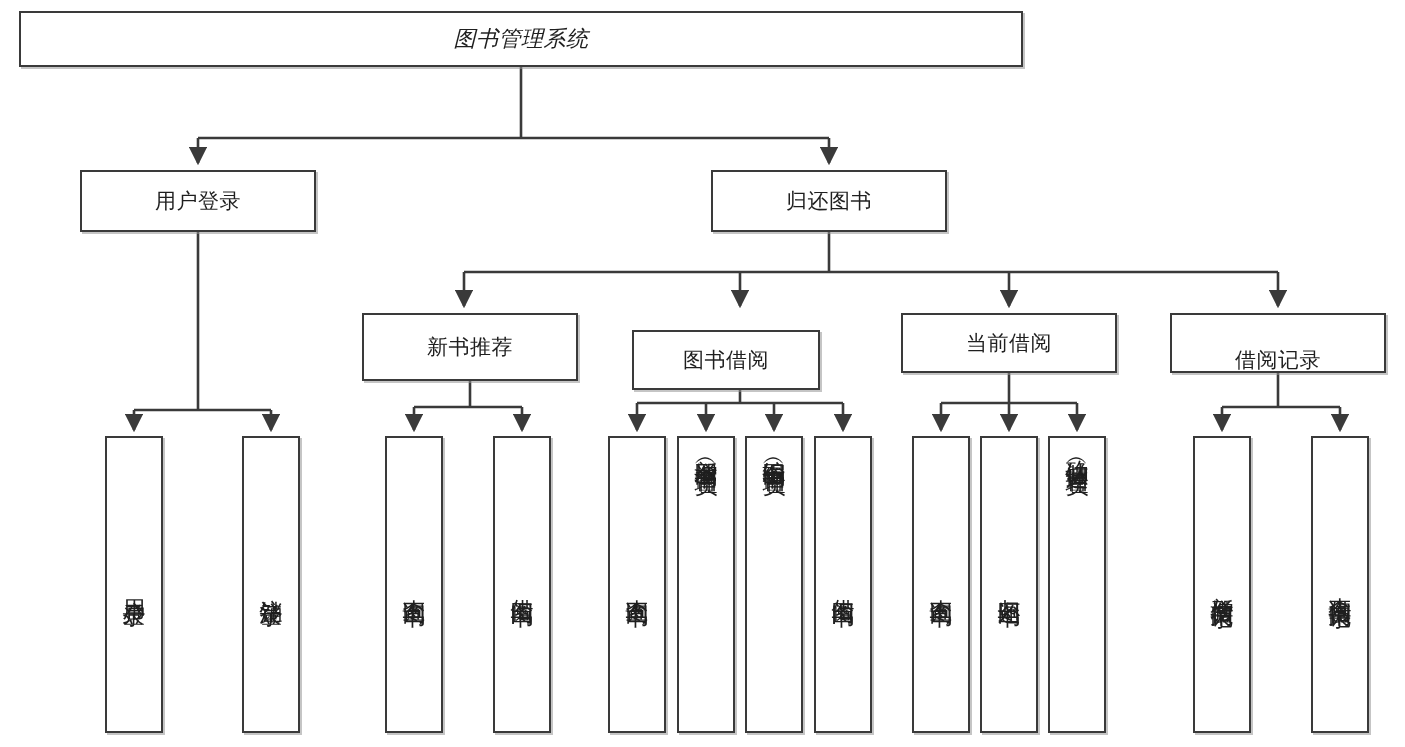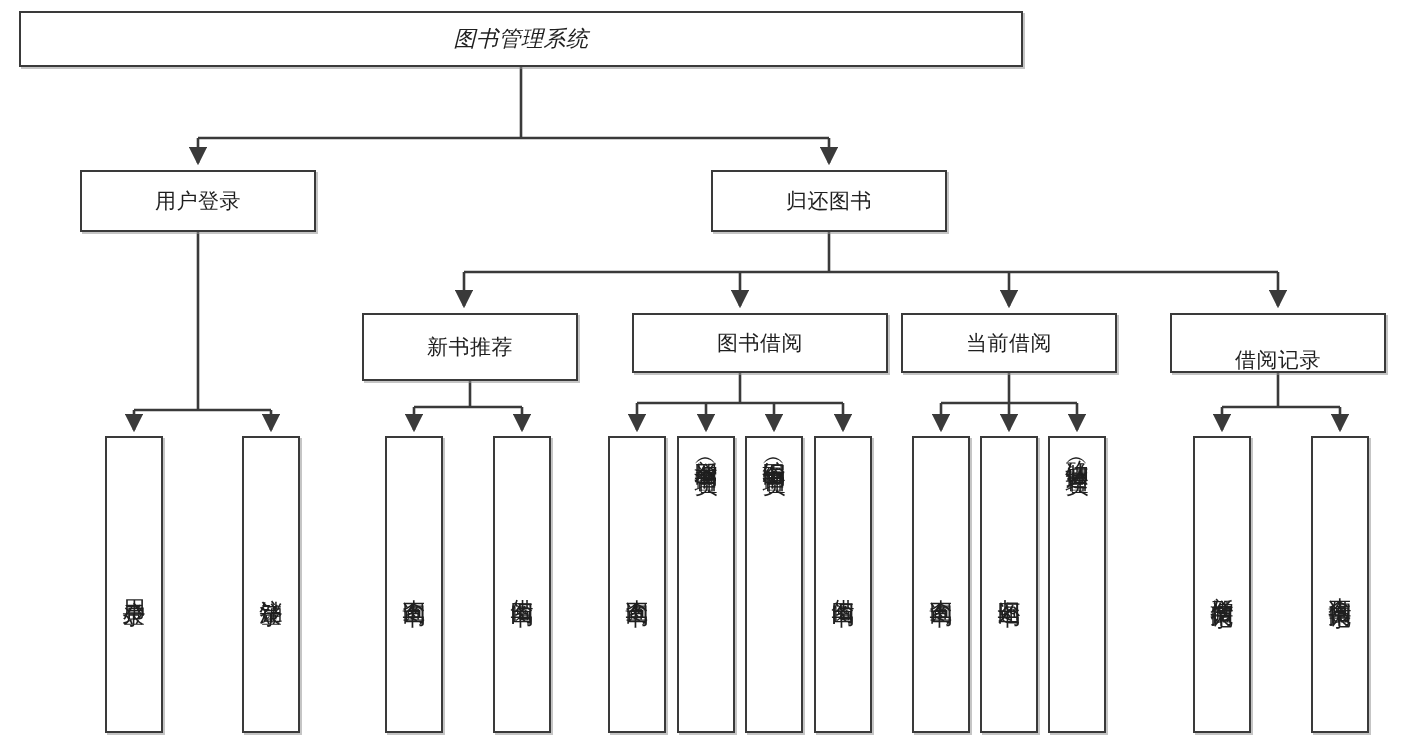--- a/index.html
+++ b/index.html
@@ -127,21 +127,21 @@
   </div>
 
   <div class="node shadowed" style="left:711px;top:170px;width:236px;height:62px;">
     <span class="node-label">归还图书</span>
   </div>
 
   <div class="node shadowed" style="left:362px;top:313px;width:216px;height:68px;">
     <span class="node-label">新书推荐</span>
   </div>
 
-  <div class="node shadowed" style="left:632px;top:313px;width:256px;height:60px;">
+  <div class="node shadowed" style="left:632px;top:330px;width:188px;height:60px;">
     <span class="node-label">图书借阅</span>
   </div>
 
   <div class="node shadowed" style="left:901px;top:313px;width:216px;height:60px;">
     <span class="node-label">当前借阅</span>
   </div>
 
   <div class="node shadowed" style="left:1170px;top:313px;width:216px;height:60px;align-items:flex-end;">
     <span class="node-label">借阅记录</span>
   </div>

